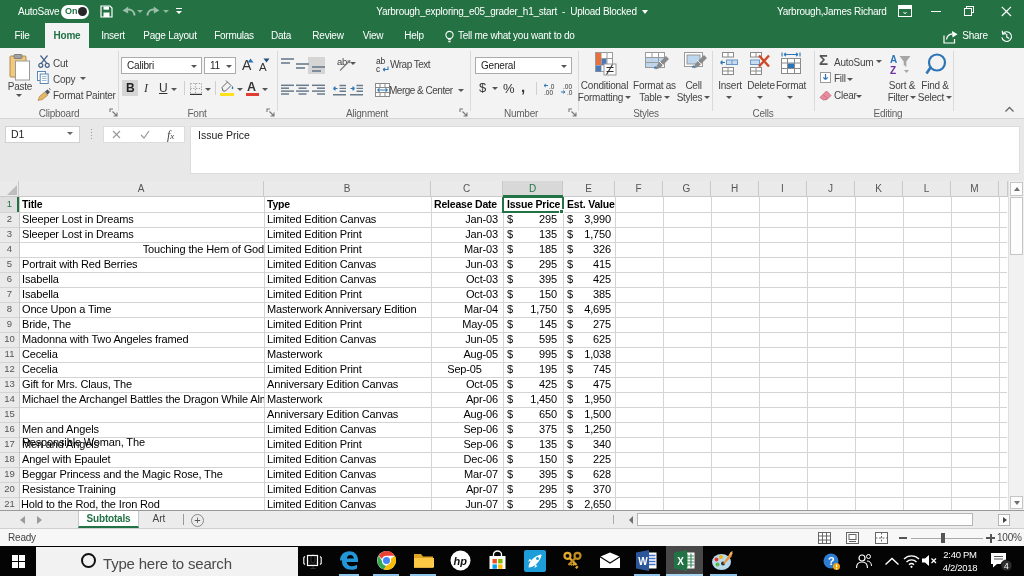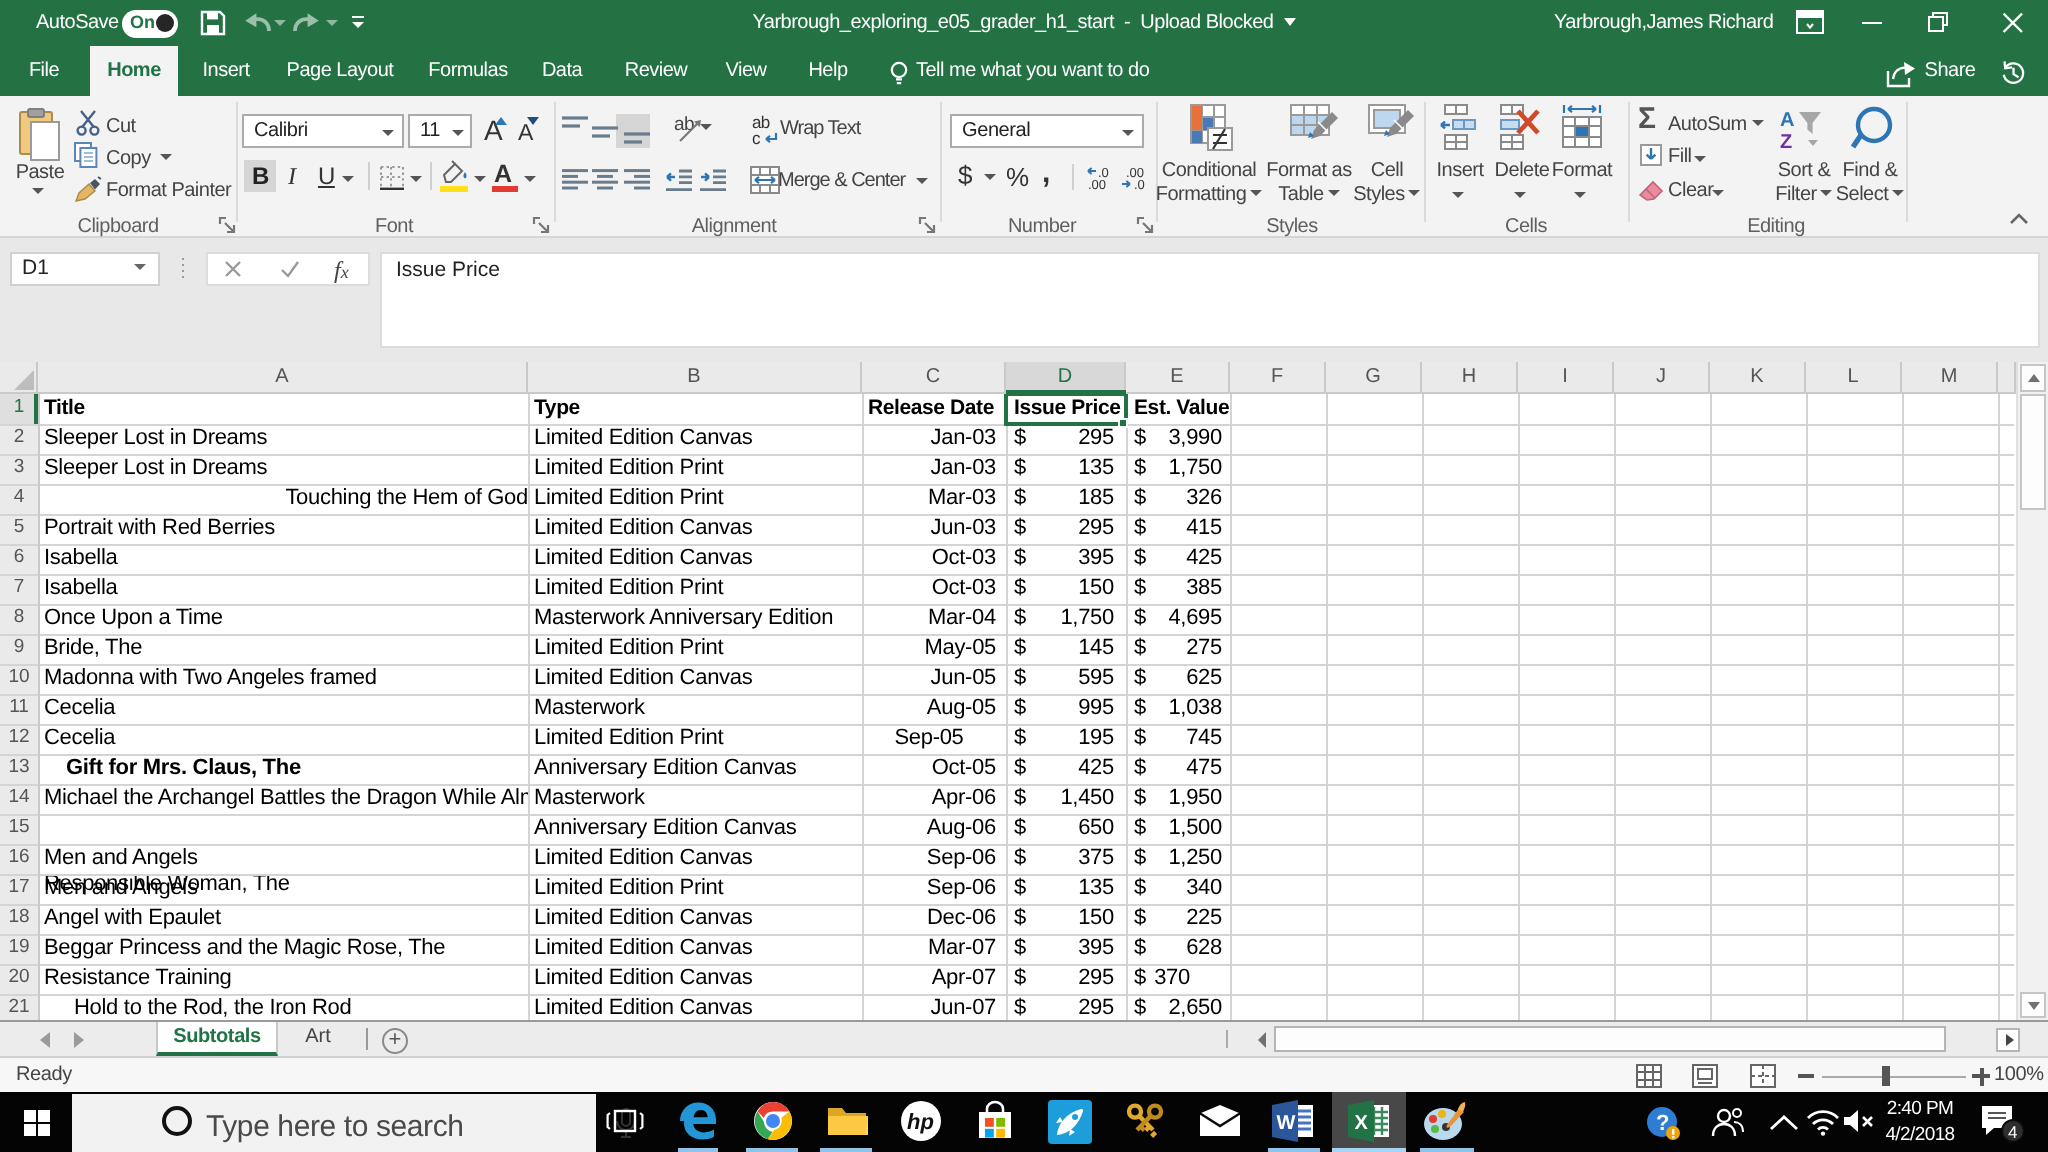--- a/index.html
+++ b/index.html
@@ -507,21 +507,21 @@
     <div class="cell" style="left:431px;top:165px;width:72px;height:15px;text-align:center;padding-right:5px;">Sep-05</div>
     <div class="cell" style="left:503px;top:165px;width:60px;height:15px;">
       <span style="position:absolute;left:4px;">$</span>
       <span style="position:absolute;right:6px;">195</span>
     </div>
     <div class="cell" style="left:563px;top:165px;width:52px;height:15px;">
       <span style="position:absolute;left:4px;">$</span>
       <span style="position:absolute;right:4px;">745</span>
     </div>
     <div class="rowhdr" style="top:180px;height:15px;line-height:14px;">13</div>
-    <div class="cell" style="left:19px;top:180px;width:245px;height:15px;padding-left:14px;font-weight:bold;">Gift for Mrs. Claus, The</div>
+    <div class="cell" style="left:19px;top:180px;width:245px;height:15px;padding-left:3px;">Gift for Mrs. Claus, The</div>
     <div class="cell" style="left:264px;top:180px;width:167px;height:15px;padding-left:3px;">Anniversary Edition Canvas</div>
     <div class="cell" style="left:431px;top:180px;width:72px;height:15px;text-align:right;padding-right:5px;">Oct-05</div>
     <div class="cell" style="left:503px;top:180px;width:60px;height:15px;">
       <span style="position:absolute;left:4px;">$</span>
       <span style="position:absolute;right:6px;">425</span>
     </div>
     <div class="cell" style="left:563px;top:180px;width:52px;height:15px;">
       <span style="position:absolute;left:4px;">$</span>
       <span style="position:absolute;right:4px;">475</span>
     </div>
@@ -600,24 +600,24 @@
     <div class="rowhdr" style="top:285px;height:15px;line-height:14px;">20</div>
     <div class="cell" style="left:19px;top:285px;width:245px;height:15px;padding-left:3px;">Resistance Training</div>
     <div class="cell" style="left:264px;top:285px;width:167px;height:15px;padding-left:3px;">Limited Edition Canvas</div>
     <div class="cell" style="left:431px;top:285px;width:72px;height:15px;text-align:right;padding-right:5px;">Apr-07</div>
     <div class="cell" style="left:503px;top:285px;width:60px;height:15px;">
       <span style="position:absolute;left:4px;">$</span>
       <span style="position:absolute;right:6px;">295</span>
     </div>
     <div class="cell" style="left:563px;top:285px;width:52px;height:15px;">
       <span style="position:absolute;left:4px;">$</span>
-      <span style="position:absolute;right:20px;">370</span>
+      <span style="position:absolute;right:4px;">370</span>
     </div>
     <div class="rowhdr" style="top:300px;height:15px;line-height:14px;">21</div>
-    <div class="cell" style="left:19px;top:300px;width:245px;height:15px;padding-left:18px;">Hold to the Rod, the Iron Rod</div>
+    <div class="cell" style="left:19px;top:300px;width:245px;height:15px;padding-left:2px;">Hold to the Rod, the Iron Rod</div>
     <div class="cell" style="left:264px;top:300px;width:167px;height:15px;padding-left:3px;">Limited Edition Canvas</div>
     <div class="cell" style="left:431px;top:300px;width:72px;height:15px;text-align:right;padding-right:5px;">Jun-07</div>
     <div class="cell" style="left:503px;top:300px;width:60px;height:15px;">
       <span style="position:absolute;left:4px;">$</span>
       <span style="position:absolute;right:6px;">295</span>
     </div>
     <div class="cell" style="left:563px;top:300px;width:52px;height:15px;">
       <span style="position:absolute;left:4px;">$</span>
       <span style="position:absolute;right:4px;">2,650</span>
     </div>

